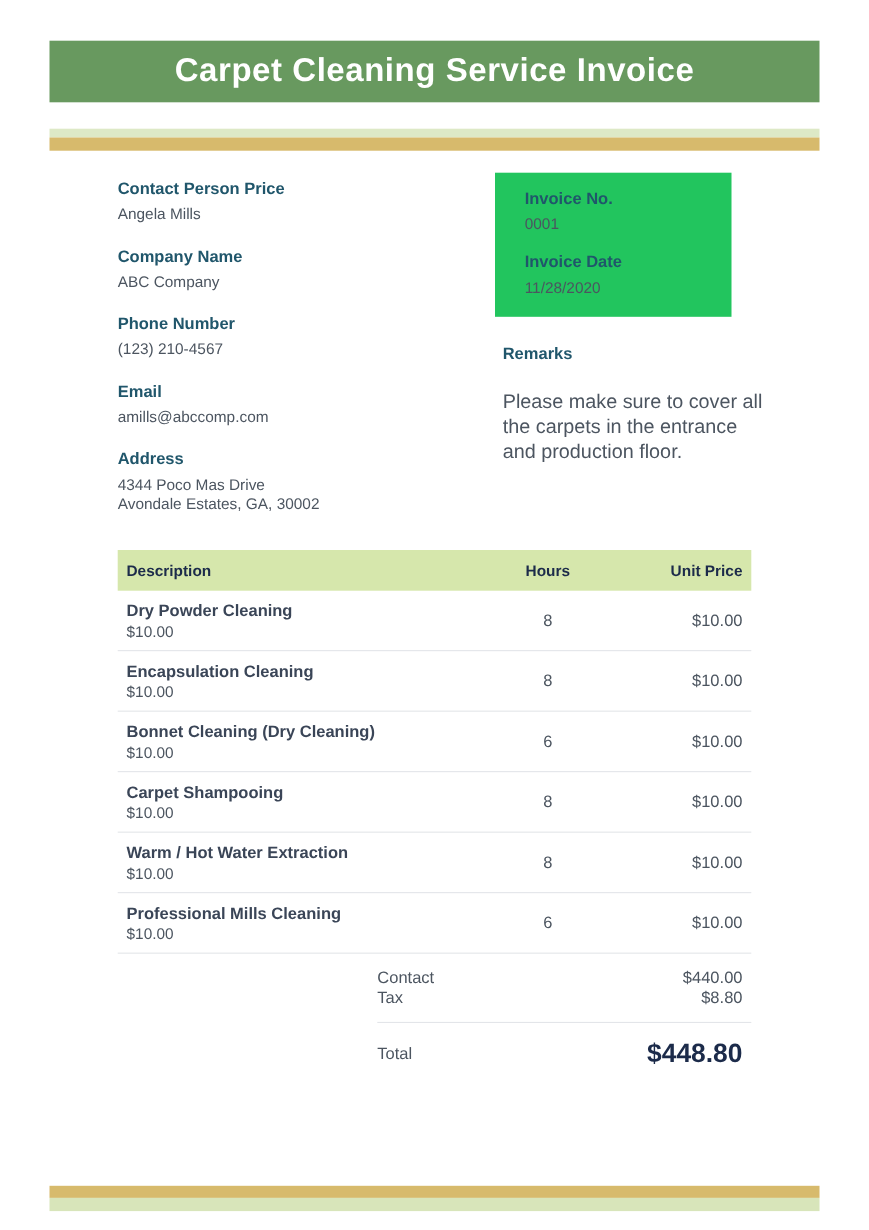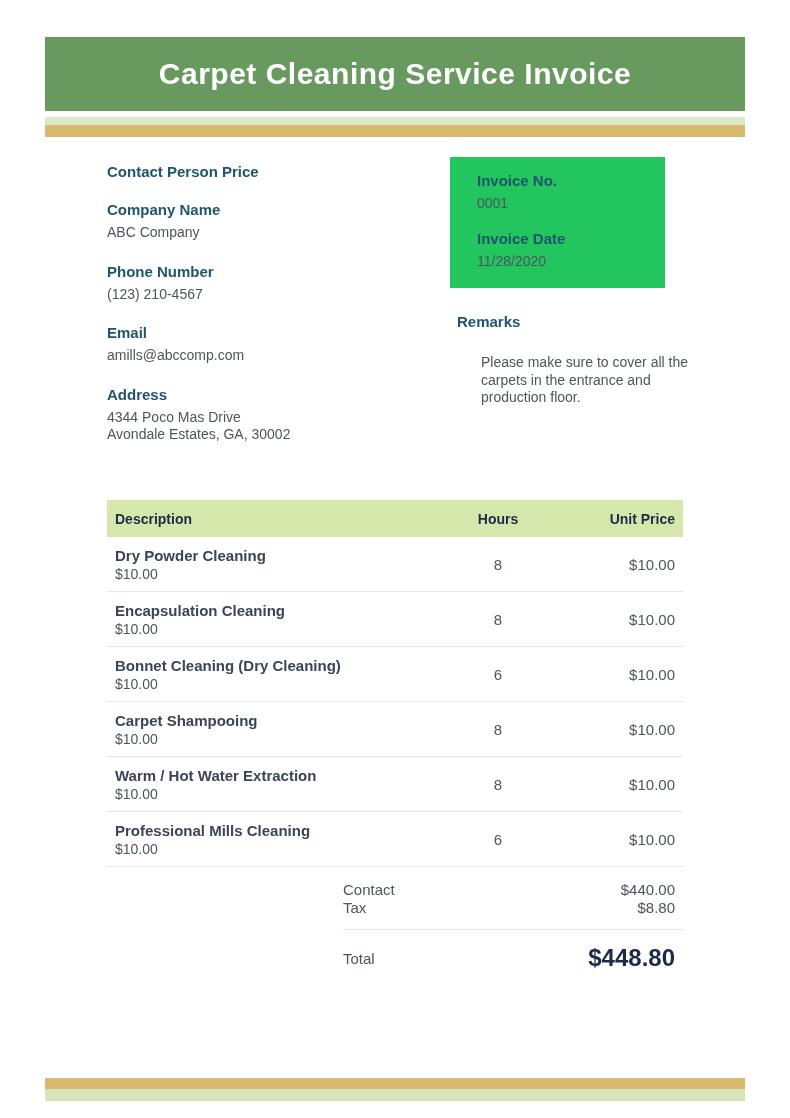--- a/index.html
+++ b/index.html
@@ -1,20 +1,20 @@
 <!DOCTYPE html>
 <html><head>
 <meta charset="utf-8">
 <style>
   * { margin: 0; padding: 0; box-sizing: border-box; }
   html, body { width: 790px; height: 1118px; background: #ffffff; overflow: hidden; }
   body { font-family: "Liberation Sans", "DejaVu Sans", sans-serif; position: relative; }
 
   .banner {
-    position: absolute; left: 45px; top: 37px; width: 700px; height: 74px;
+    position: absolute; left: 45px; top: 37px; width: 700px; height: 56px;
     background: #68995f; display: flex; align-items: center; justify-content: center;
   }
   .banner h1 { color: #ffffff; font-size: 30px; font-weight: bold; letter-spacing: 0.5px; }
 
   .stripe { position: absolute; left: 45px; width: 700px; }
   .stripe-top-light  { top: 117px;  height: 8px;  background: #dde9c6; }
   .stripe-top-gold   { top: 125px;  height: 12px; background: #d7ba6c; }
   .stripe-bot-gold   { top: 1078px; height: 11px; background: #d7ba6c; }
   .stripe-bot-light  { top: 1089px; height: 12px; background: #d8e5ba; }
 
@@ -25,21 +25,21 @@
 
   .invoice-panel {
     position: absolute; left: 450px; top: 157px; width: 215px;
     background: #22c55e; padding: 15px 16px 18px 27px;
   }
   .invoice-panel .field { margin-bottom: 0; }
   .invoice-panel .field + .field { margin-top: 17px; }
 
   .remarks { position: absolute; left: 457px; top: 313px; width: 240px; }
   .remarks .field-label { margin-bottom: 24px; }
-  .remarks-text { color: #4c5560; font-size: 14px; line-height: 1.25; margin-left: 24px; }
+  .remarks-text { color: #4c5560; font-size: 18px; line-height: 1.25; }
 
   .table { position: absolute; left: 107px; top: 500px; width: 576px; }
   .thead {
     display: flex; align-items: center; height: 37px;
     background: #d6e7ac; color: #1c2b4a; font-size: 14px; font-weight: bold;
   }
   .col-desc  { flex: 1; padding-left: 8px; }
   .col-hours { width: 90px;  text-align: center; }
   .col-price { width: 140px; text-align: right; padding-right: 8px; }
   .trow {
@@ -69,20 +69,21 @@
 
 <div class="banner">
   <h1>Carpet Cleaning Service Invoice</h1>
 </div>
 <div class="stripe stripe-top-light"></div>
 <div class="stripe stripe-top-gold"></div>
 
 <div class="contact">
   <div class="field">
     <div class="field-label">Contact Person Price</div>
+    <div class="field-value">Angela Mills</div>
   </div>
   <div class="field">
     <div class="field-label">Company Name</div>
     <div class="field-value">ABC Company</div>
   </div>
   <div class="field">
     <div class="field-label">Phone Number</div>
     <div class="field-value">(123) 210-4567</div>
   </div>
   <div class="field">

